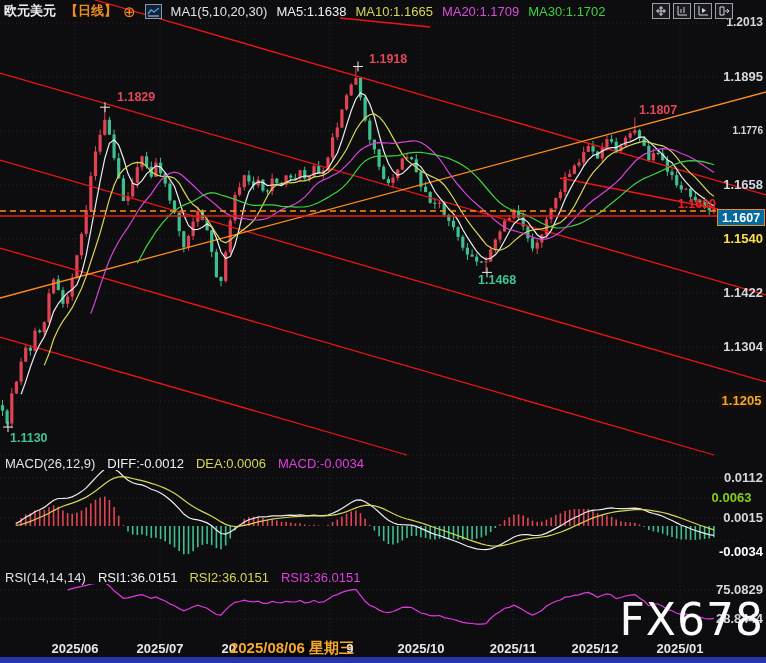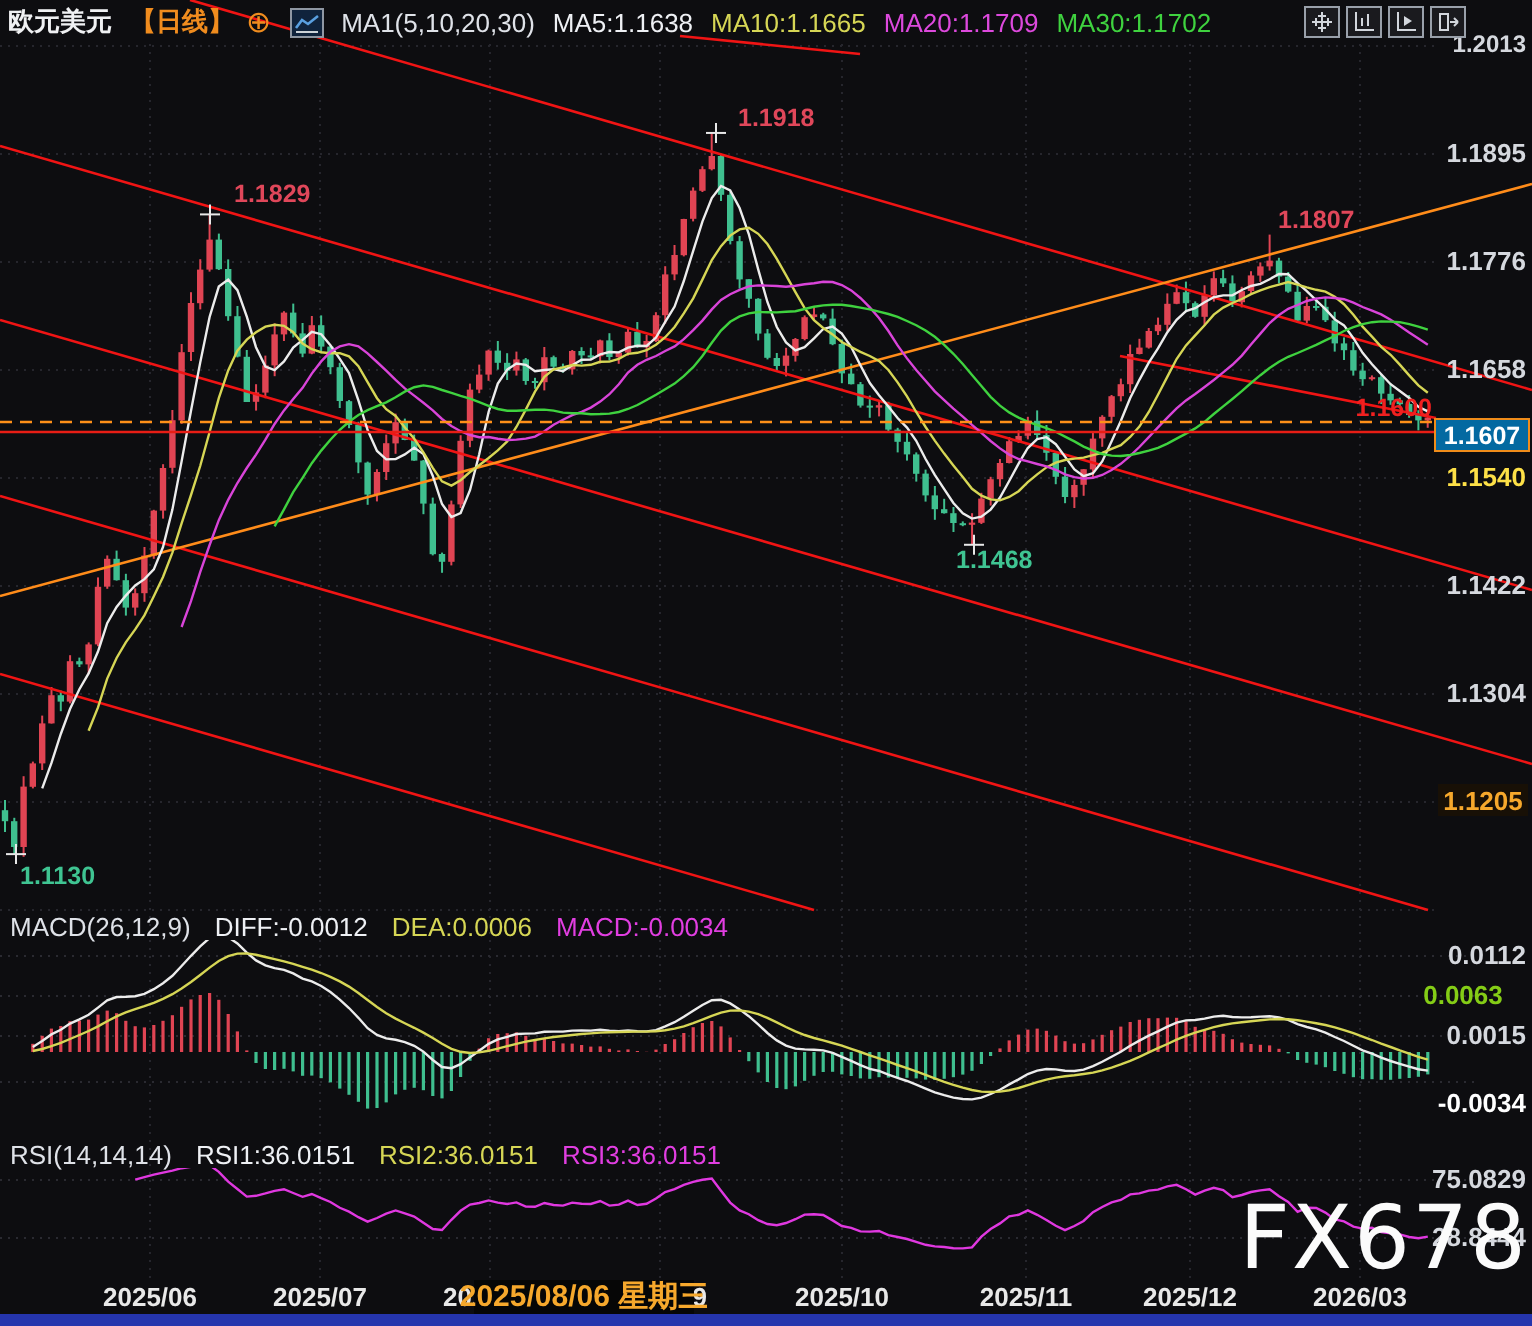--- a/index.html
+++ b/index.html
@@ -614,39 +614,39 @@
   <div class="hdr" style="left:5px;top:570px">
     <span class="h-t">RSI(14,14,14)</span>
     <span class="h-w">RSI1:36.0151</span>
     <span class="h-y">RSI2:36.0151</span>
     <span class="h-m">RSI3:36.0151</span>
   </div>
 
   <div id="labels">
       <div style="position: absolute; z-index: 4; left: 700px; top: 15px; width: 63px; text-align: right; font-weight: 600; font-size: 12px; color: rgb(213, 216, 222);">1.2013</div>
       <div style="position: absolute; z-index: 4; left: 700px; top: 69px; width: 63px; text-align: right; font-weight: 600; font-size: 13px; color: rgb(213, 216, 222);">1.1895</div>
-      <div style="position: absolute; z-index: 4; left: 700px; top: 123px; width: 63px; text-align: right; font-weight: 600; font-size: 13px; color: rgb(213, 216, 222);">1.1776</div>
+      <div style="position: absolute; z-index: 4; left: 700px; top: 123px; width: 63px; text-align: right; font-weight: 600; font-size: 10px; color: rgb(213, 216, 222);">1.1776</div>
       <div style="position: absolute; z-index: 4; left: 700px; top: 177px; width: 63px; text-align: right; font-weight: 600; font-size: 13px; color: rgb(213, 216, 222);">1.1658</div>
       <div style="position: absolute; z-index: 4; left: 700px; top: 231px; width: 63px; text-align: right; font-weight: 700; font-size: 13px; color: #fde047;">1.1540</div>
       <div style="position: absolute; z-index: 4; left: 700px; top: 285px; width: 63px; text-align: right; font-weight: 600; font-size: 13px; color: rgb(213, 216, 222);">1.1422</div>
       <div style="position: absolute; z-index: 4; left: 700px; top: 339px; width: 63px; text-align: right; font-weight: 600; font-size: 13px; color: rgb(213, 216, 222);">1.1304</div>
       <div style="position: absolute; z-index: 4; left: 700px; top: 470px; width: 63px; text-align: right; font-weight: 600; font-size: 13px; color: rgb(213, 216, 222);">0.0112</div>
       <div style="position: absolute; z-index: 4; left: 700px; top: 490px; width: 63px; text-align: center; font-weight: 700; font-size: 13px; color: #84cc16;">0.0063</div>
       <div style="position: absolute; z-index: 4; left: 700px; top: 510px; width: 63px; text-align: right; font-weight: 600; font-size: 13px; color: rgb(213, 216, 222);">0.0015</div>
       <div style="position: absolute; z-index: 4; left: 700px; top: 544px; width: 63px; text-align: right; font-weight: 600; font-size: 13px; color: #ffffff;">-0.0034</div>
       <div style="position: absolute; z-index: 4; left: 700px; top: 582px; width: 63px; text-align: right; font-weight: 600; font-size: 13px; color: rgb(213, 216, 222);">75.0829</div>
       <div style="position: absolute; z-index: 4; left: 700px; top: 611px; width: 63px; text-align: right; font-weight: 600; font-size: 13px; color: rgb(213, 216, 222);">28.8444</div>
       <div style="position: absolute; z-index: 4; left: 75px; top: 641px; transform: translateX(-50%); font-weight: 700; font-size: 13px; color: rgb(232, 232, 232);">2025/06</div>
       <div style="position: absolute; z-index: 4; left: 160px; top: 641px; transform: translateX(-50%); font-weight: 700; font-size: 13px; color: rgb(232, 232, 232);">2025/07</div>
       <div style="position: absolute; z-index: 4; left: 245px; top: 641px; transform: translateX(-50%); font-weight: 700; font-size: 13px; color: rgb(232, 232, 232);">2025/08</div>
       <div style="position: absolute; z-index: 4; left: 330px; top: 641px; transform: translateX(-50%); font-weight: 700; font-size: 13px; color: rgb(232, 232, 232);">2025/09</div>
       <div style="position: absolute; z-index: 4; left: 421px; top: 641px; transform: translateX(-50%); font-weight: 700; font-size: 13px; color: rgb(232, 232, 232);">2025/10</div>
       <div style="position: absolute; z-index: 4; left: 513px; top: 641px; transform: translateX(-50%); font-weight: 700; font-size: 13px; color: rgb(232, 232, 232);">2025/11</div>
       <div style="position: absolute; z-index: 4; left: 595px; top: 641px; transform: translateX(-50%); font-weight: 700; font-size: 13px; color: rgb(232, 232, 232);">2025/12</div>
-      <div style="position: absolute; z-index: 4; left: 680px; top: 641px; transform: translateX(-50%); font-weight: 700; font-size: 13px; color: rgb(232, 232, 232);">2026/03</div>
+      <div style="position: absolute; z-index: 4; left: 680px; top: 641px; transform: translateX(-50%); font-weight: 700; font-size: 13px; color: rgb(232, 232, 232);">2025/01</div>
       <div style="position: absolute; left: 117px; top: 90px; font-weight: 700; font-size: 12.5px; color: rgb(224, 71, 90); z-index: 5;">1.1829</div>
       <div style="position: absolute; left: 369px; top: 52px; font-weight: 700; font-size: 12.5px; color: rgb(224, 71, 90); z-index: 5;">1.1918</div>
       <div style="position: absolute; left: 639px; top: 103px; font-weight: 700; font-size: 12.5px; color: rgb(224, 71, 90); z-index: 5;">1.1807</div>
       <div style="position: absolute; left: 478px; top: 273px; font-weight: 700; font-size: 12.5px; color: rgb(63, 196, 146); z-index: 5;">1.1468</div>
       <div style="position: absolute; left: 10px; top: 431px; font-weight: 700; font-size: 12.5px; color: rgb(63, 196, 146); z-index: 5;">1.1130</div>
       <div style="position: absolute; left: 650px; top: 197px; font-weight: 700; font-size: 12.5px; color: rgb(240, 32, 32); z-index: 5; width: 66px; text-align: right;">1.1600</div>
     </div>
 
   <div class="price-box">1.1607</div>
   <div class="low-box">1.1205</div>

